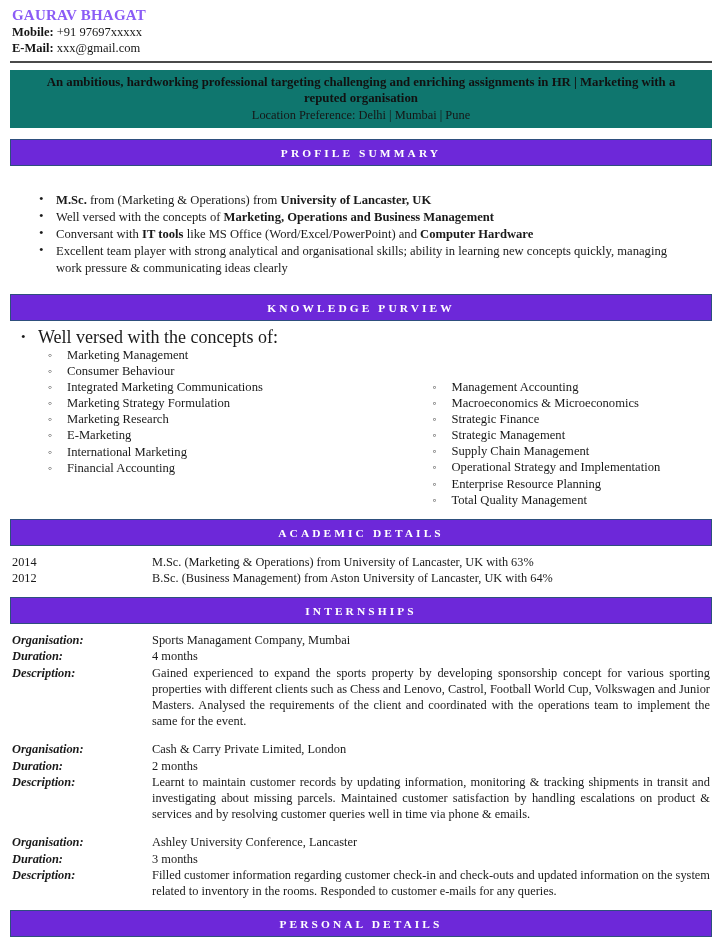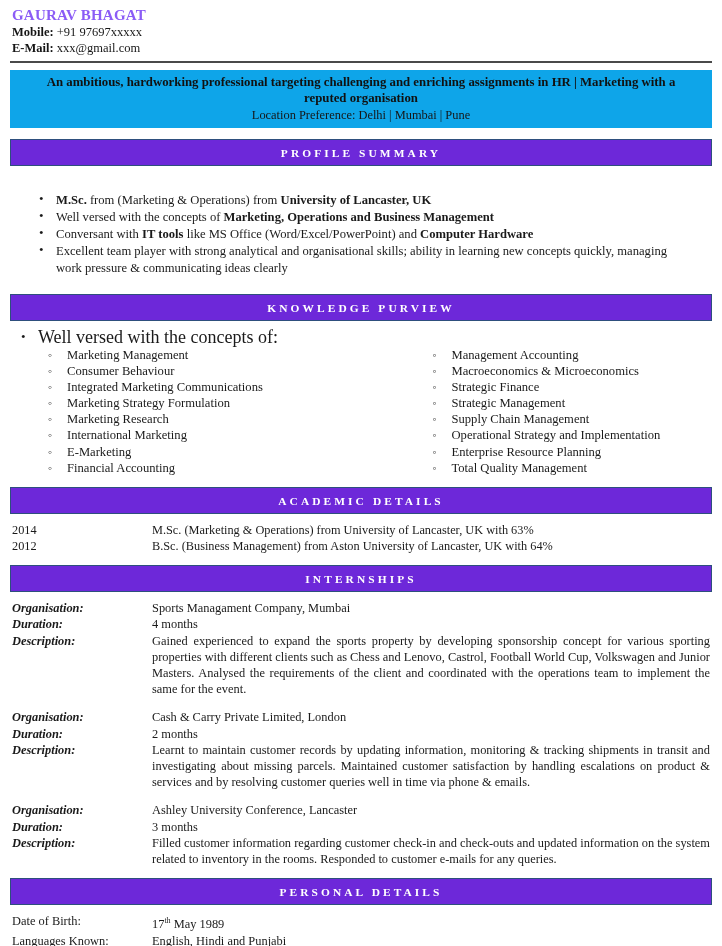--- a/index.html
+++ b/index.html
@@ -44,21 +44,21 @@
   }
   .header-rule {
     margin: 5px 10px 0 10px;
     border-top: 2px solid #4a4a4a;
     height: 0;
   }
 
   
   .objective {
     margin: 7px 10px 0 10px;
-    background: #0ea5e9;
+    background: #0f766e;
     padding: 4px 26px 5px 26px;
     text-align: center;
   }
   .objective-title {
     font-size: 12.8px;
     font-weight: bold;
     line-height: 16px;
     color: #111111;
   }
   .objective-location {
@@ -133,21 +133,21 @@
   .kp-cols {
     display: flex;
     margin-top: 1px;
     gap: 32px;
   }
   .kp-col {
     width: 50%;
     box-sizing: border-box;
   }
   .kp-col.left  { padding-left: 32px; }
-  .kp-col.right { padding-left: 52px; }
+  .kp-col.right { padding-left: 52px; margin-top: 32px; }
   .kp-item {
     position: relative;
     padding-left: 23px;
     font-size: 12.6px;
     line-height: 16.1px;
     color: #1a1a1a;
   }
   .kp-item::before {
     content: "\25E6";
     position: absolute;
@@ -243,22 +243,22 @@
   <div class="gap-sm"></div>
   <div class="block">
     <div class="kp-intro">Well versed with the concepts of:</div>
     <div class="kp-cols">
       <div class="kp-col left" id="kp-left">
           <div class="kp-item">Marketing Management</div>
           <div class="kp-item">Consumer Behaviour</div>
           <div class="kp-item">Integrated Marketing Communications</div>
           <div class="kp-item">Marketing Strategy Formulation</div>
           <div class="kp-item">Marketing Research</div>
+          <div class="kp-item">E-Marketing</div>
           <div class="kp-item">International Marketing</div>
-          <div class="kp-item">E-Marketing</div>
           <div class="kp-item">Financial Accounting</div>
         </div>
       <div class="kp-col right" id="kp-right">
           <div class="kp-item">Management Accounting</div>
           <div class="kp-item">Macroeconomics &amp; Microeconomics</div>
           <div class="kp-item">Strategic Finance</div>
           <div class="kp-item">Strategic Management</div>
           <div class="kp-item">Supply Chain Management</div>
           <div class="kp-item">Operational Strategy and Implementation</div>
           <div class="kp-item">Enterprise Resource Planning</div>

